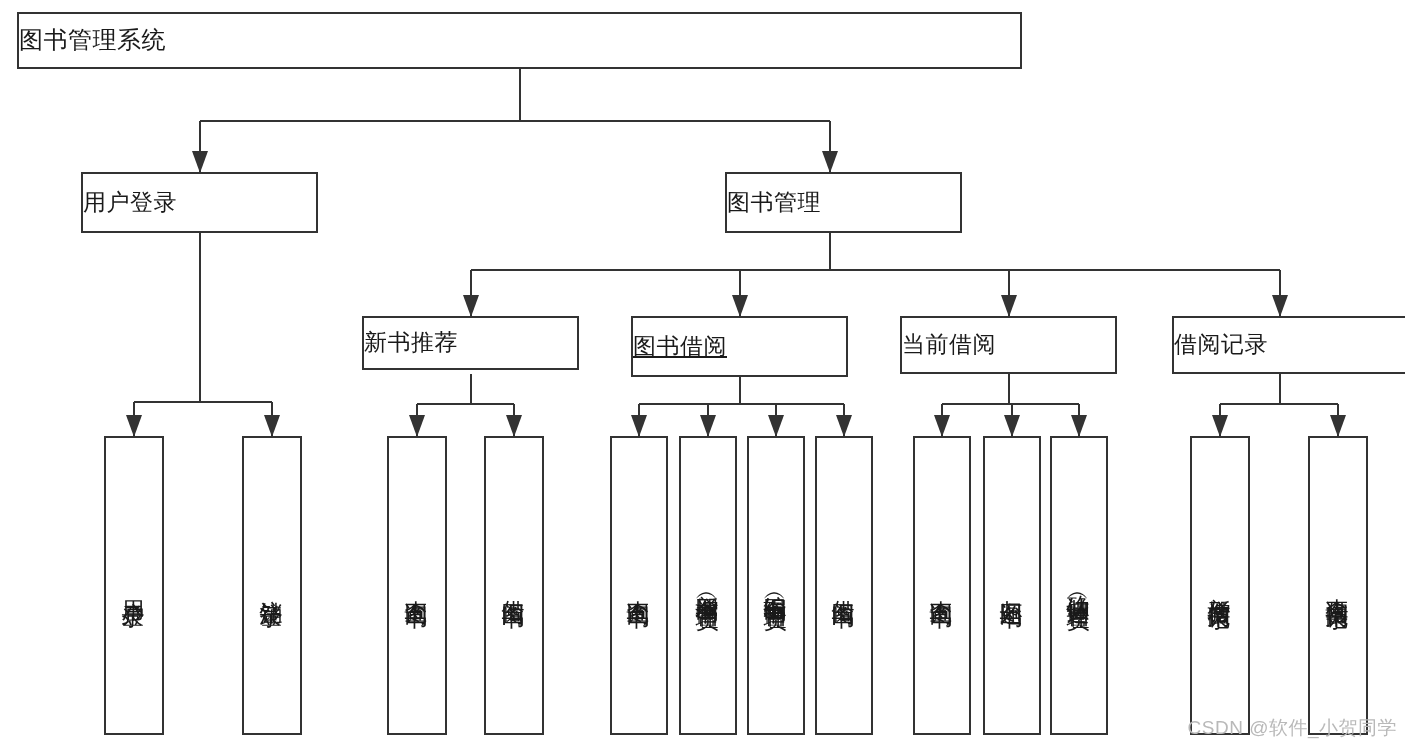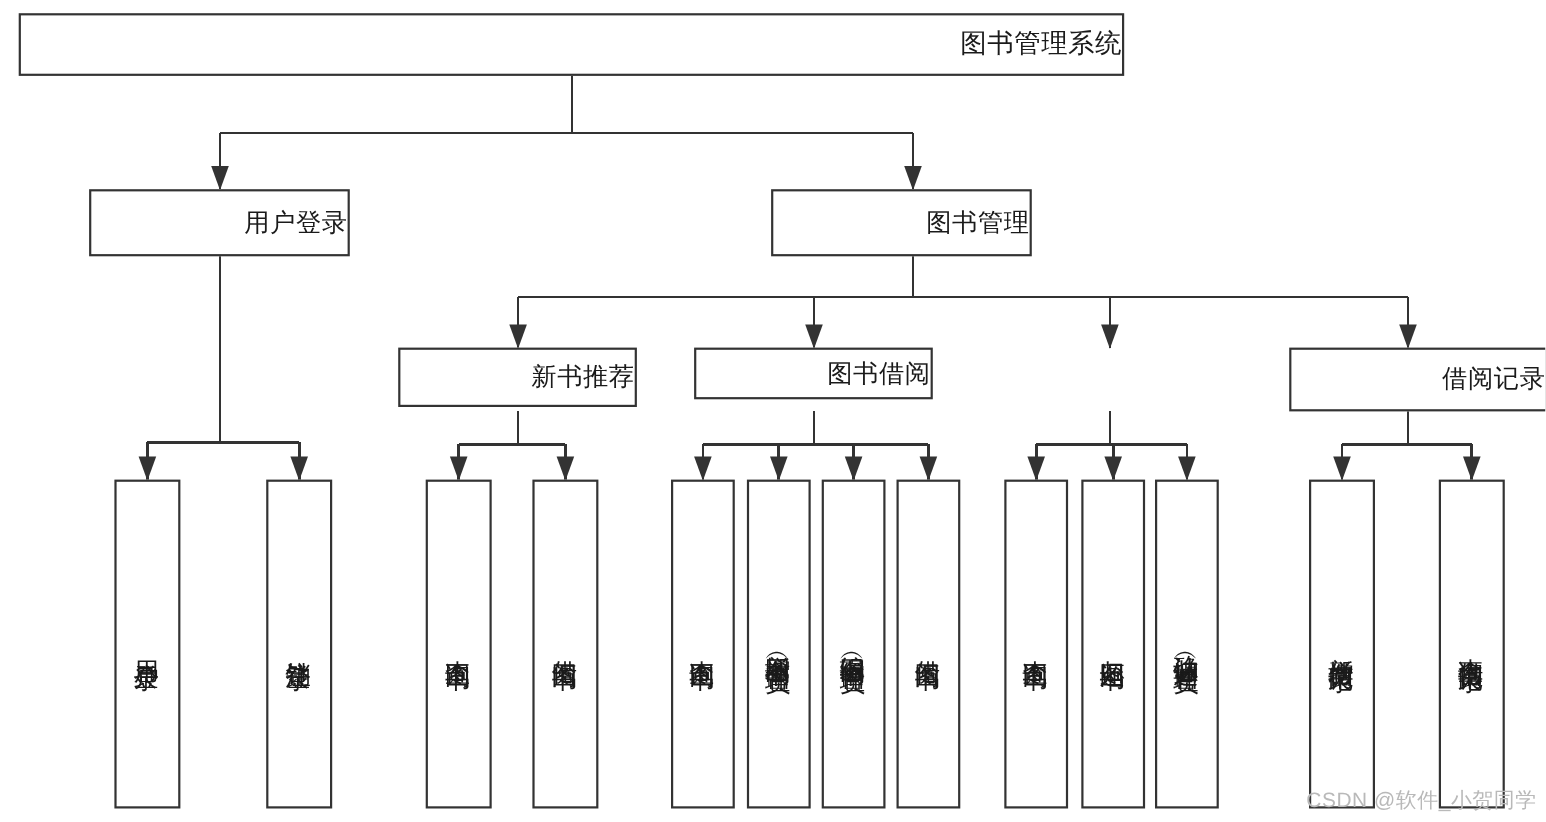--- a/index.html
+++ b/index.html
@@ -26,21 +26,21 @@
     height: 747px;
     pointer-events: none;
   }
   .node {
     position: absolute;
     box-sizing: border-box;
     border: 2px solid #333333;
     background: #ffffff;
     display: flex;
     align-items: center;
-    justify-content: flex-end;
+    justify-content: flex-start;
     color: #1a1a1a;
   }
   .node.horiz {
     font-size: 23px;
     letter-spacing: 0.5px;
     line-height: 1.2;
   }
   .node.root {
     font-size: 24px;
   }
@@ -133,29 +133,32 @@
       <polygon points="1330,415 1346,415 1338,437" fill="#333333"></polygon>
     </svg>
 
   <div class="node root horiz" style="left: 17px; top: 12px; width: 1005px; height: 57px;">
     <span class="node-label">图书管理系统</span>
   </div>
 
   <div class="node horiz" style="left: 81px; top: 172px; width: 237px; height: 61px;">
     <span class="node-label">用户登录</span>
   </div>
-  <div class="node horiz" style="left: 701px; top: 172px; width: 237px; height: 61px;">
+  <div class="node horiz" style="left: 725px; top: 172px; width: 237px; height: 61px;">
     <span class="node-label">图书管理</span>
   </div>
 
   <div class="node horiz" style="left: 362px; top: 316px; width: 217px; height: 54px;">
     <span class="node-label">新书推荐</span>
   </div>
-  <div class="node horiz" style="left: 631px; top: 316px; width: 217px; height: 47px;">
+  <div class="node horiz" style="left: 631px; top: 316px; width: 217px; height: 61px; text-decoration: underline;">
     <span class="node-label">图书借阅</span>
+  </div>
+  <div class="node horiz" style="left: 900px; top: 316px; width: 217px; height: 58px;">
+    <span class="node-label">当前借阅</span>
   </div>
   <div class="node horiz" style="left: 1172px; top: 316px; width: 235px; height: 58px;">
     <span class="node-label">借阅记录</span>
   </div>
 
   <div class="node vert" style="left: 104px; top: 436px; width: 60px; height: 299px;">
     <span class="node-label">用户登录</span>
   </div>
   <div class="node vert" style="left: 242px; top: 436px; width: 60px; height: 299px;">
     <span class="node-label">注销登录</span>

